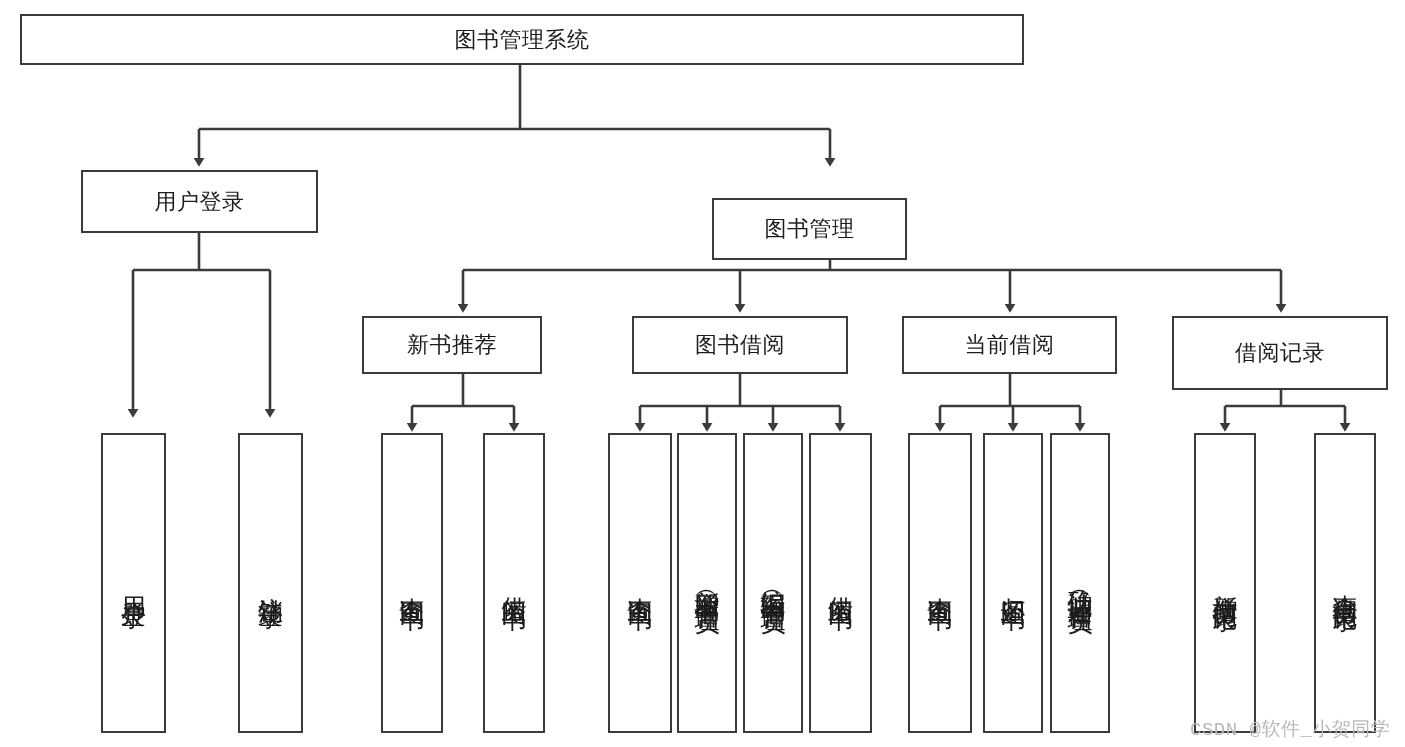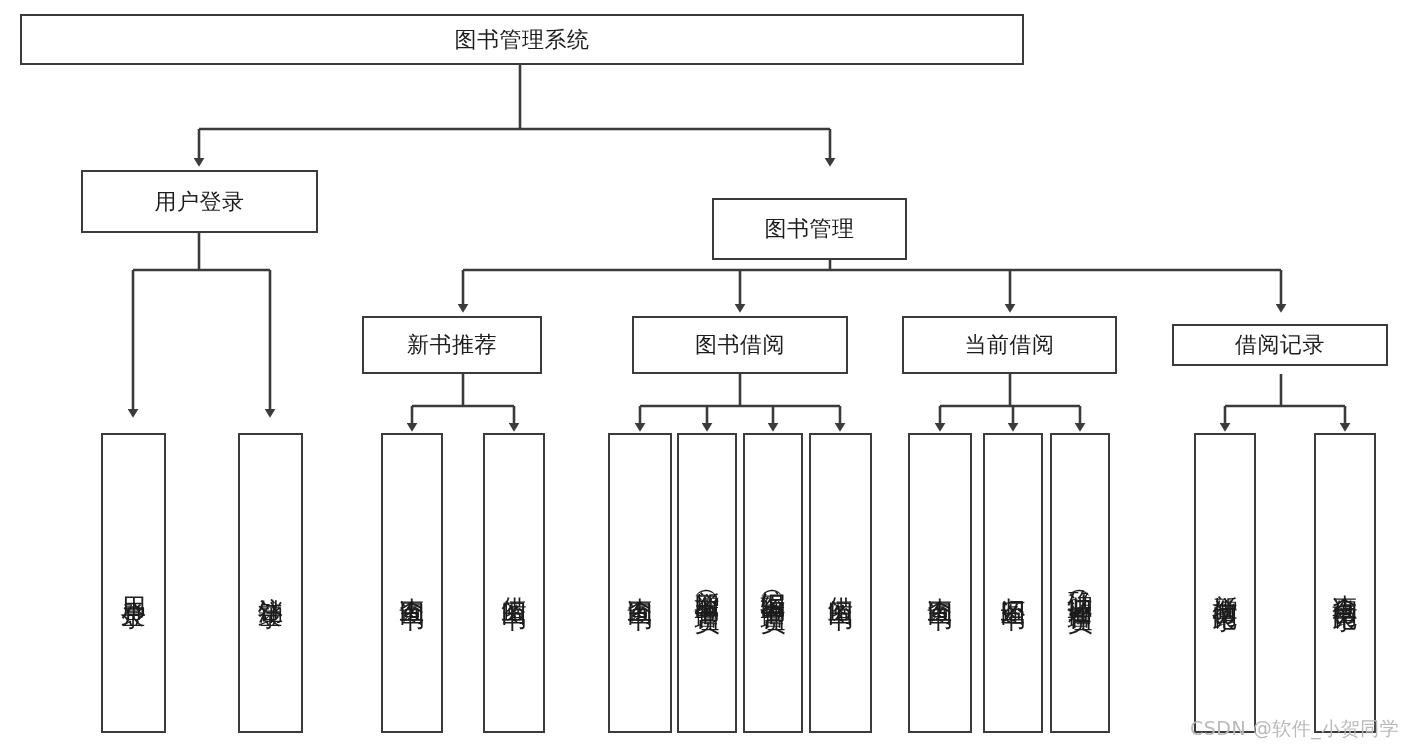--- a/index.html
+++ b/index.html
@@ -141,21 +141,21 @@
 
   <div class="node horiz" style="left:362px; top:316px; width:180px; height:58px;">
     <span class="label">新书推荐</span>
   </div>
   <div class="node horiz" style="left:632px; top:316px; width:216px; height:58px;">
     <span class="label">图书借阅</span>
   </div>
   <div class="node horiz" style="left:902px; top:316px; width:215px; height:58px;">
     <span class="label">当前借阅</span>
   </div>
-  <div class="node horiz" style="left:1172px; top:324px; width:216px; height:42px;">
+  <div class="node horiz" style="left:1172px; top:316px; width:216px; height:74px;">
     <span class="label">借阅记录</span>
   </div>
 
   <div class="node vert" style="left:101px; top:433px; width:65px; height:300px;">
     <span class="label">用户登录</span>
   </div>
   <div class="node vert" style="left:238px; top:433px; width:65px; height:300px;">
     <span class="label">注销登录</span>
   </div>
 
@@ -189,15 +189,15 @@
     <span class="label">确认归还（管理员）</span>
   </div>
 
   <div class="node vert" style="left:1194px; top:433px; width:62px; height:300px;">
     <span class="label">新增借阅记录</span>
   </div>
   <div class="node vert" style="left:1314px; top:433px; width:62px; height:300px;">
     <span class="label">查询借阅记录</span>
   </div>
 
-  <div class="watermark" style="left:1190px; top:716px;">CSDN @软件_小贺同学</div>
+  <div class="watermark" style="left:1190px; top:716px;font-family:Liberation Mono, monospace;">CSDN @软件_小贺同学</div>
 
 </div>
 
 </body></html>

